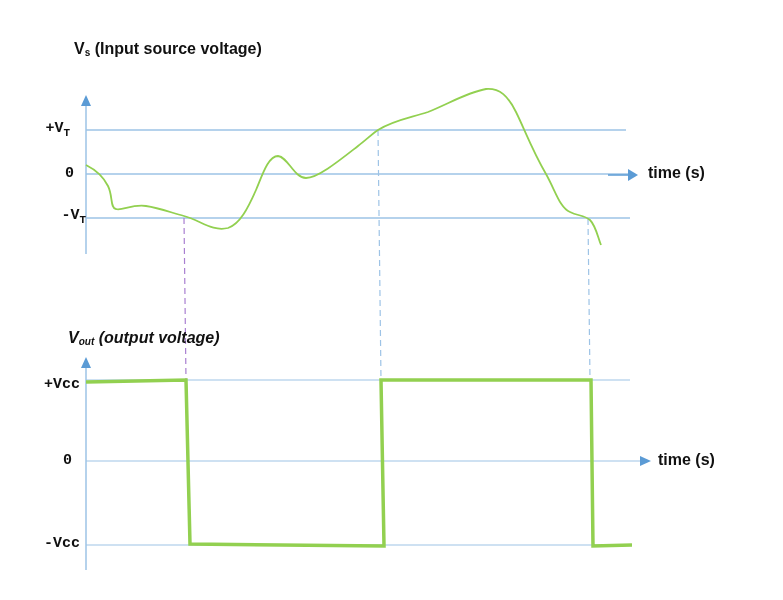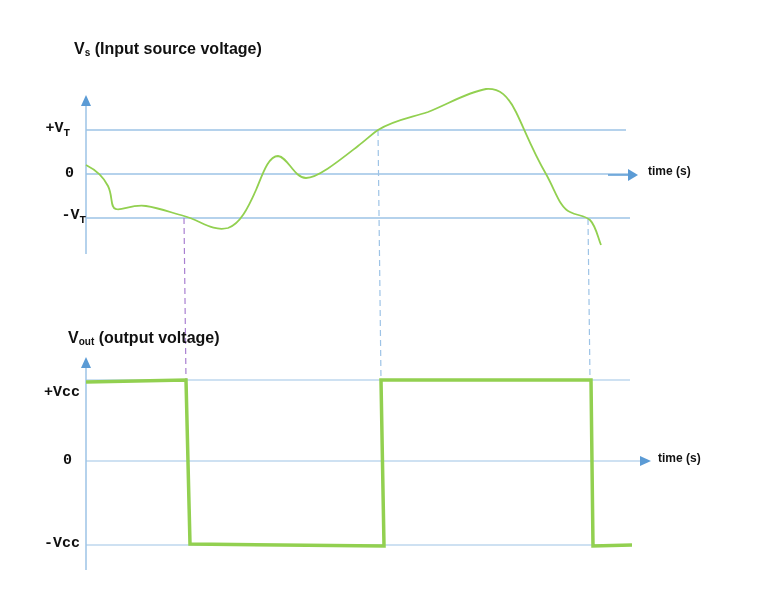--- a/index.html
+++ b/index.html
@@ -3,21 +3,21 @@
   <meta charset="utf-8">
   <style>
     html, body { margin: 0; padding: 0; background: #ffffff; }
     body { width: 783px; height: 600px; position: relative; overflow: hidden;
            font-family: "Liberation Sans", "DejaVu Sans", sans-serif; }
     #stage { position: absolute; left: 0; top: 0; width: 783px; height: 600px; }
     .lbl { position: absolute; font-weight: bold; color: #111; white-space: nowrap;
            font-family: "Liberation Sans", "DejaVu Sans", sans-serif; }
     .title { font-size: 16px; }
     .tick { font-size: 15px; text-align: right; width: 60px; font-family: Liberation Mono, monospace; }
-    .axislbl { font-size: 12px; }
+    .axislbl { font-size: 16px; }
     .sub { font-size: 10px; vertical-align: -2px; }
     .subT { font-size: 11px; vertical-align: -4px; }
   </style>
 </head>
 <body>
 
 <div id="stage">
   <svg width="783" height="600" viewBox="0 0 783 600" xmlns="http://www.w3.org/2000/svg">
     <defs>
       <marker id="arrowUp" markerWidth="10" markerHeight="10" refX="5" refY="5" orient="auto" markerUnits="userSpaceOnUse">
@@ -83,25 +83,25 @@
   </div>
   <div class="lbl tick" style="left:14px; top:165px;">
     <span>0</span>
   </div>
   <div class="lbl tick" style="left:26px; top:207px;">
     <span>-V</span><span class="subT">T</span>
   </div>
 
   <div class="lbl axislbl" style="left:648px; top:164px;">time (s)</div>
 
-  <div class="lbl title" style="left:68px; top:329px;">
+  <div class="lbl title" style="left:68px; top:329px;font-style:italic;">
     <span>V</span><span class="sub">out</span><span> (output voltage)</span>
   </div>
 
-  <div class="lbl tick" style="left:20px; top:384px;">
+  <div class="lbl tick" style="left:20px; top:376px;">
     <span>+Vcc</span>
   </div>
   <div class="lbl tick" style="left:12px; top:452px;">
     <span>0</span>
   </div>
   <div class="lbl tick" style="left:20px; top:535px;">
     <span>-Vcc</span>
   </div>
 
   <div class="lbl axislbl" style="left:658px; top:451px;">time (s)</div>

